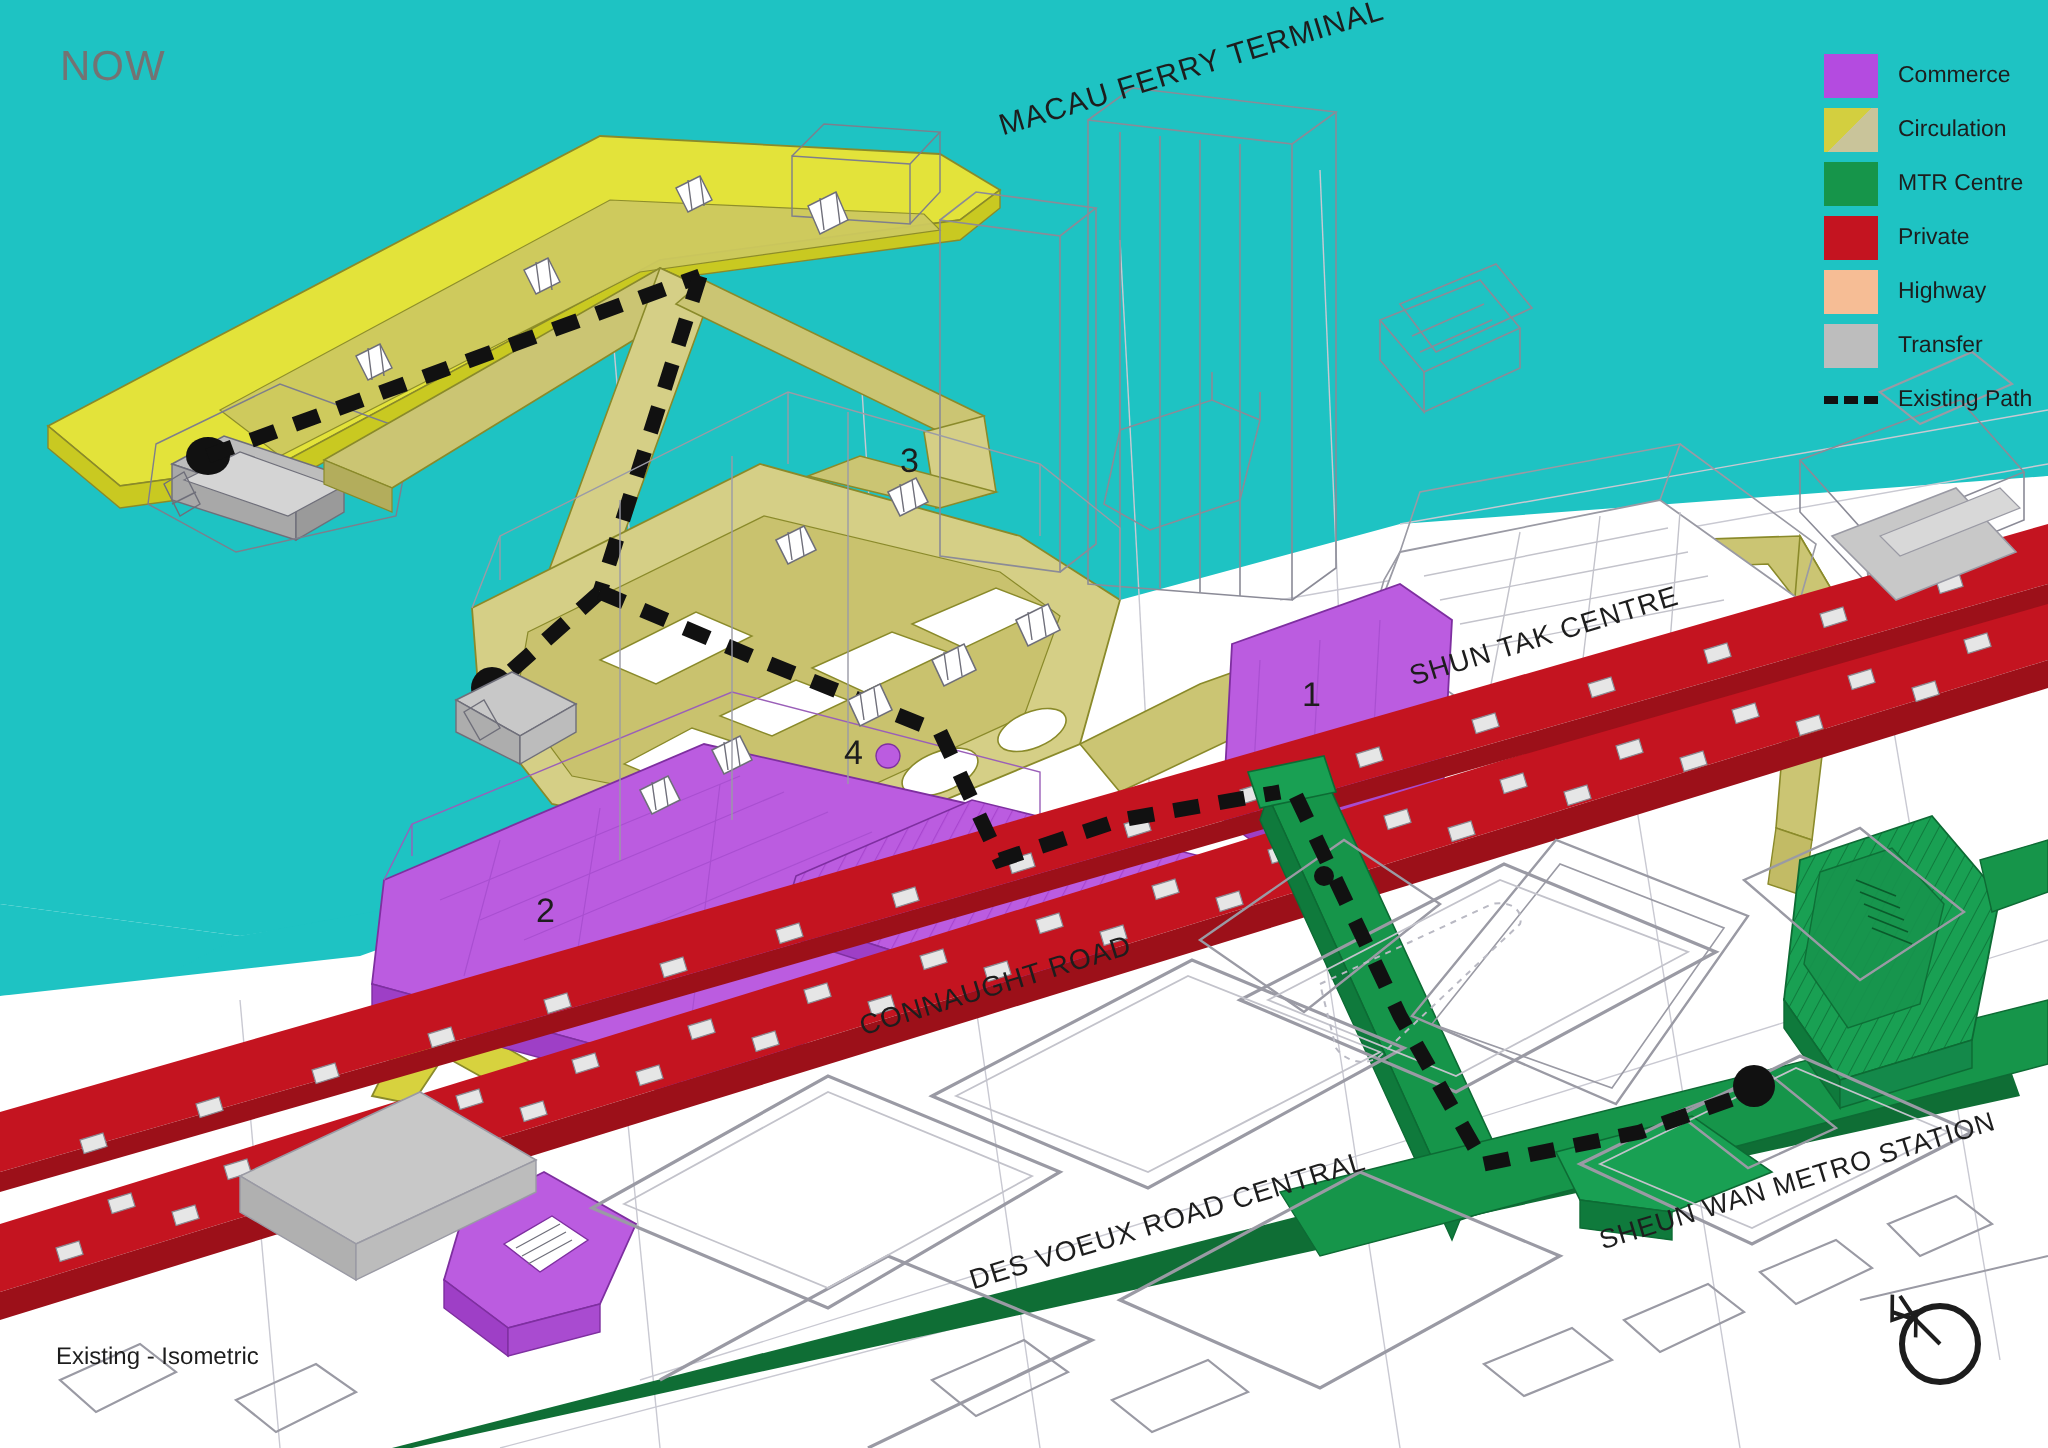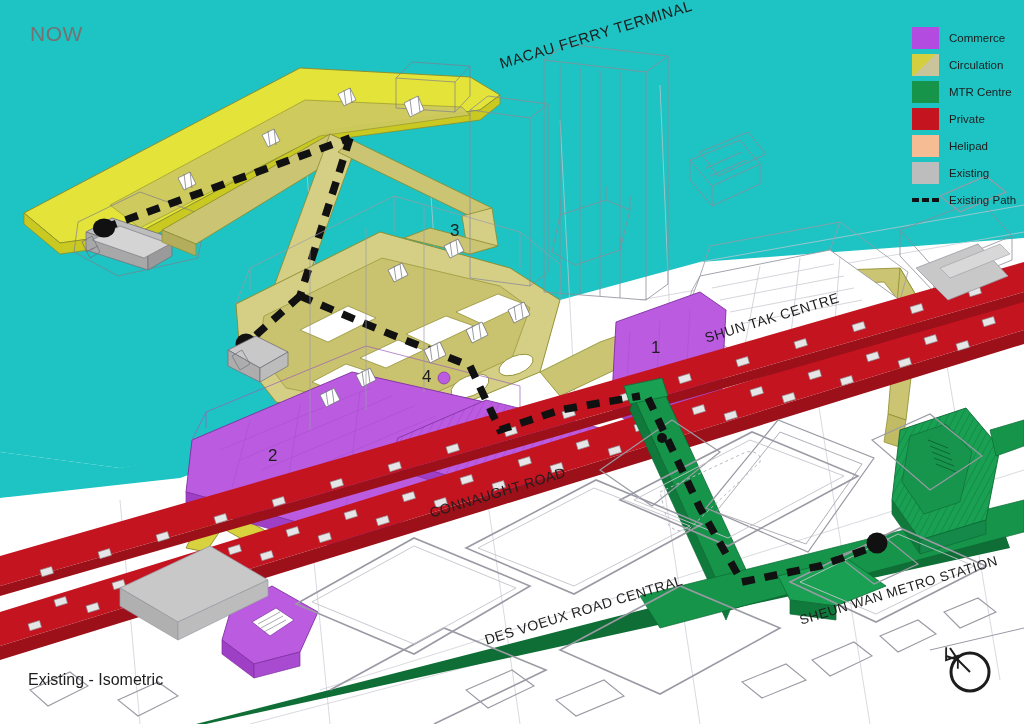--- a/index.html
+++ b/index.html
@@ -26,21 +26,21 @@
   .legend-dash{width:27px;height:22px;flex:0 0 27px;display:flex;align-items:center;}
 
   
   .maplabel{position:absolute;z-index:50;color:#1d1d1d;white-space:nowrap;
             font-family:"Liberation Sans", sans-serif;}
   .lbl-macau{left:500px;top:55px;font-size:15px;letter-spacing:.6px;transform:rotate(-17deg);transform-origin:left center;}
   .lbl-stc{left:705px;top:330px;font-size:14px;letter-spacing:.6px;transform:rotate(-17deg);transform-origin:left center;}
   .lbl-connaught{left:430px;top:505px;font-size:14px;letter-spacing:.5px;transform:rotate(-17deg);transform-origin:left center;}
   .lbl-desvoeux{left:485px;top:632px;font-size:14px;letter-spacing:.5px;transform:rotate(-17deg);transform-origin:left center;}
   .lbl-sheun{left:800px;top:613px;font-size:13.5px;letter-spacing:.5px;transform:rotate(-17deg);transform-origin:left center;}
-  .lbl-caption{left:28px;top:671px;font-size:16px;}
+  .lbl-caption{left:28px;top:671px;font-size:12px;}
   .num{position:absolute;z-index:55;font-size:17px;color:#1d1d1d;}
   .n1{left:651px;top:338px;}
   .n2{left:268px;top:446px;}
   .n3{left:450px;top:221px;}
   .n4{left:422px;top:367px;}
 
   
   .compass{position:absolute;left:945px;top:648px;width:50px;height:50px;z-index:55;}
 </style>
 </head>
@@ -487,25 +487,25 @@
   <div class="legend-row">
     <div class="legend-swatch" style="background:#16954a"></div>
     <div class="legend-label">MTR Centre</div>
   </div>
   <div class="legend-row">
     <div class="legend-swatch" style="background:#c41420"></div>
     <div class="legend-label">Private</div>
   </div>
   <div class="legend-row">
     <div class="legend-swatch" style="background:#f6bd95"></div>
-    <div class="legend-label">Helipad</div>
+    <div class="legend-label">Highway</div>
   </div>
   <div class="legend-row">
     <div class="legend-swatch" style="background:#bdbdbd"></div>
-    <div class="legend-label">Existing</div>
+    <div class="legend-label">Transfer</div>
   </div>
   <div class="legend-row">
     <div class="legend-dash">
       <svg width="27" height="6">
           <g fill="#111">
             <rect x="0" y="1" width="7" height="4"></rect>
             <rect x="10" y="1" width="7" height="4"></rect>
             <rect x="20" y="1" width="7" height="4"></rect>
           </g>
         </svg>

